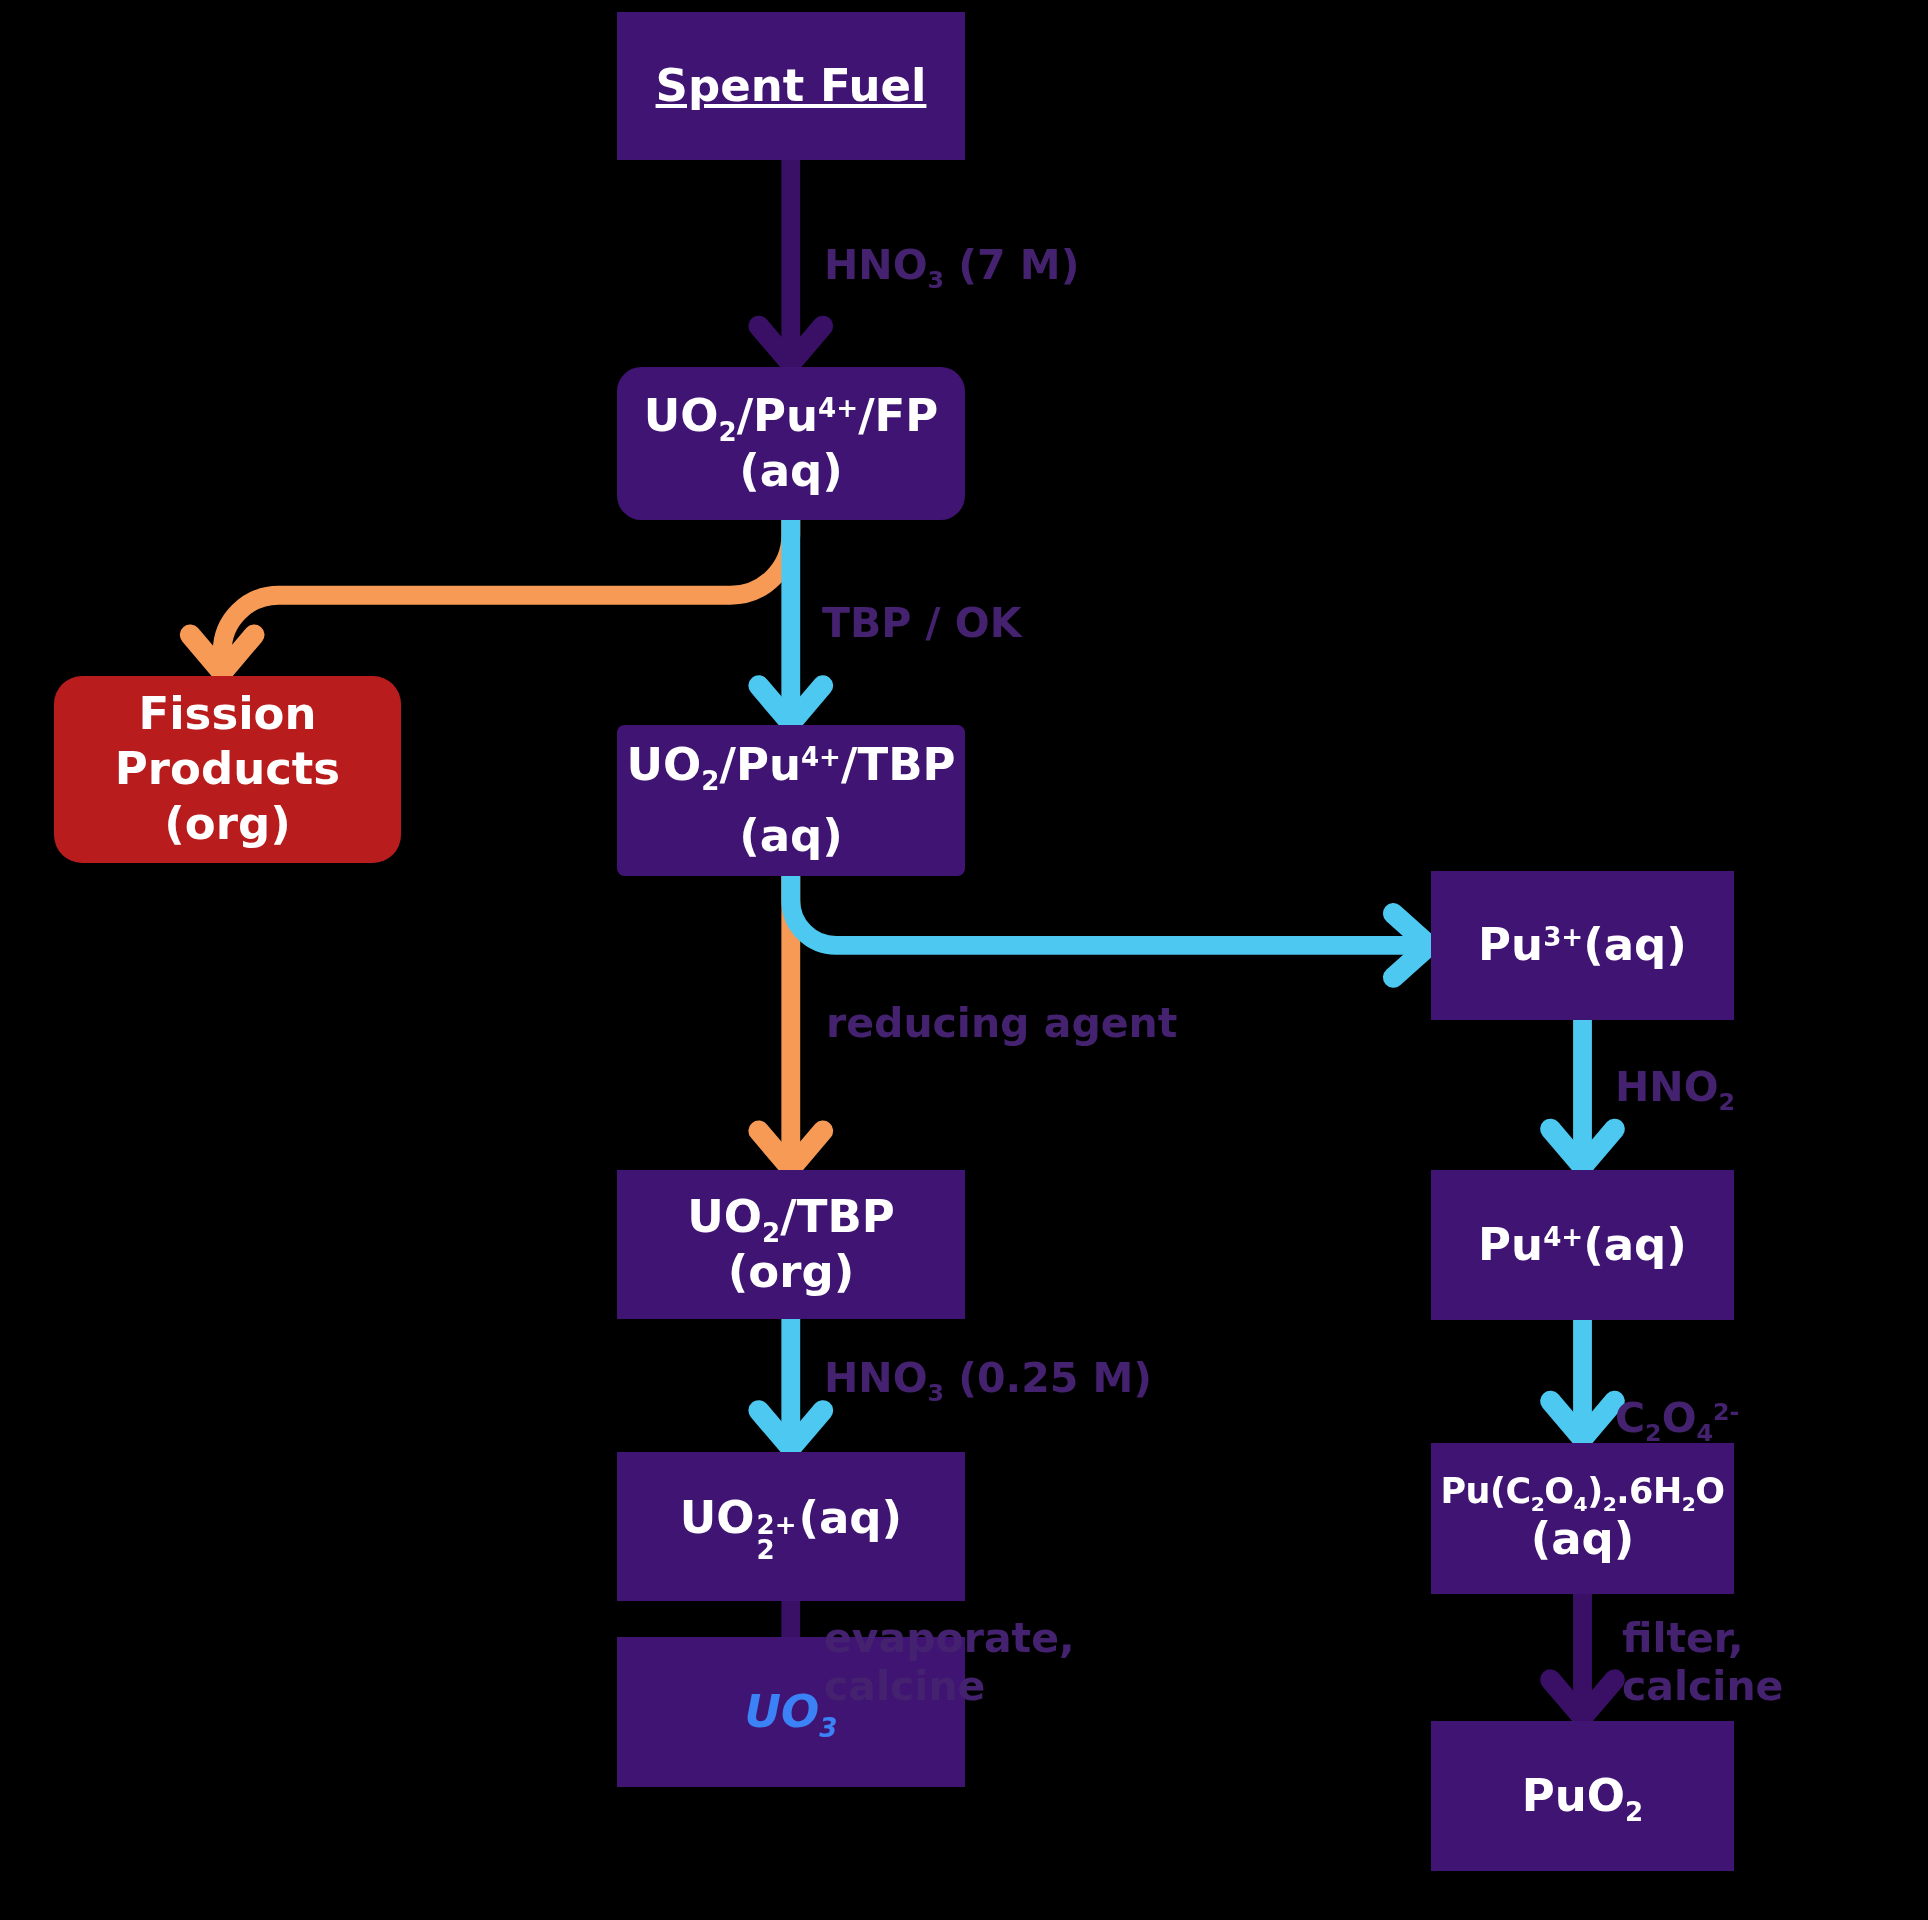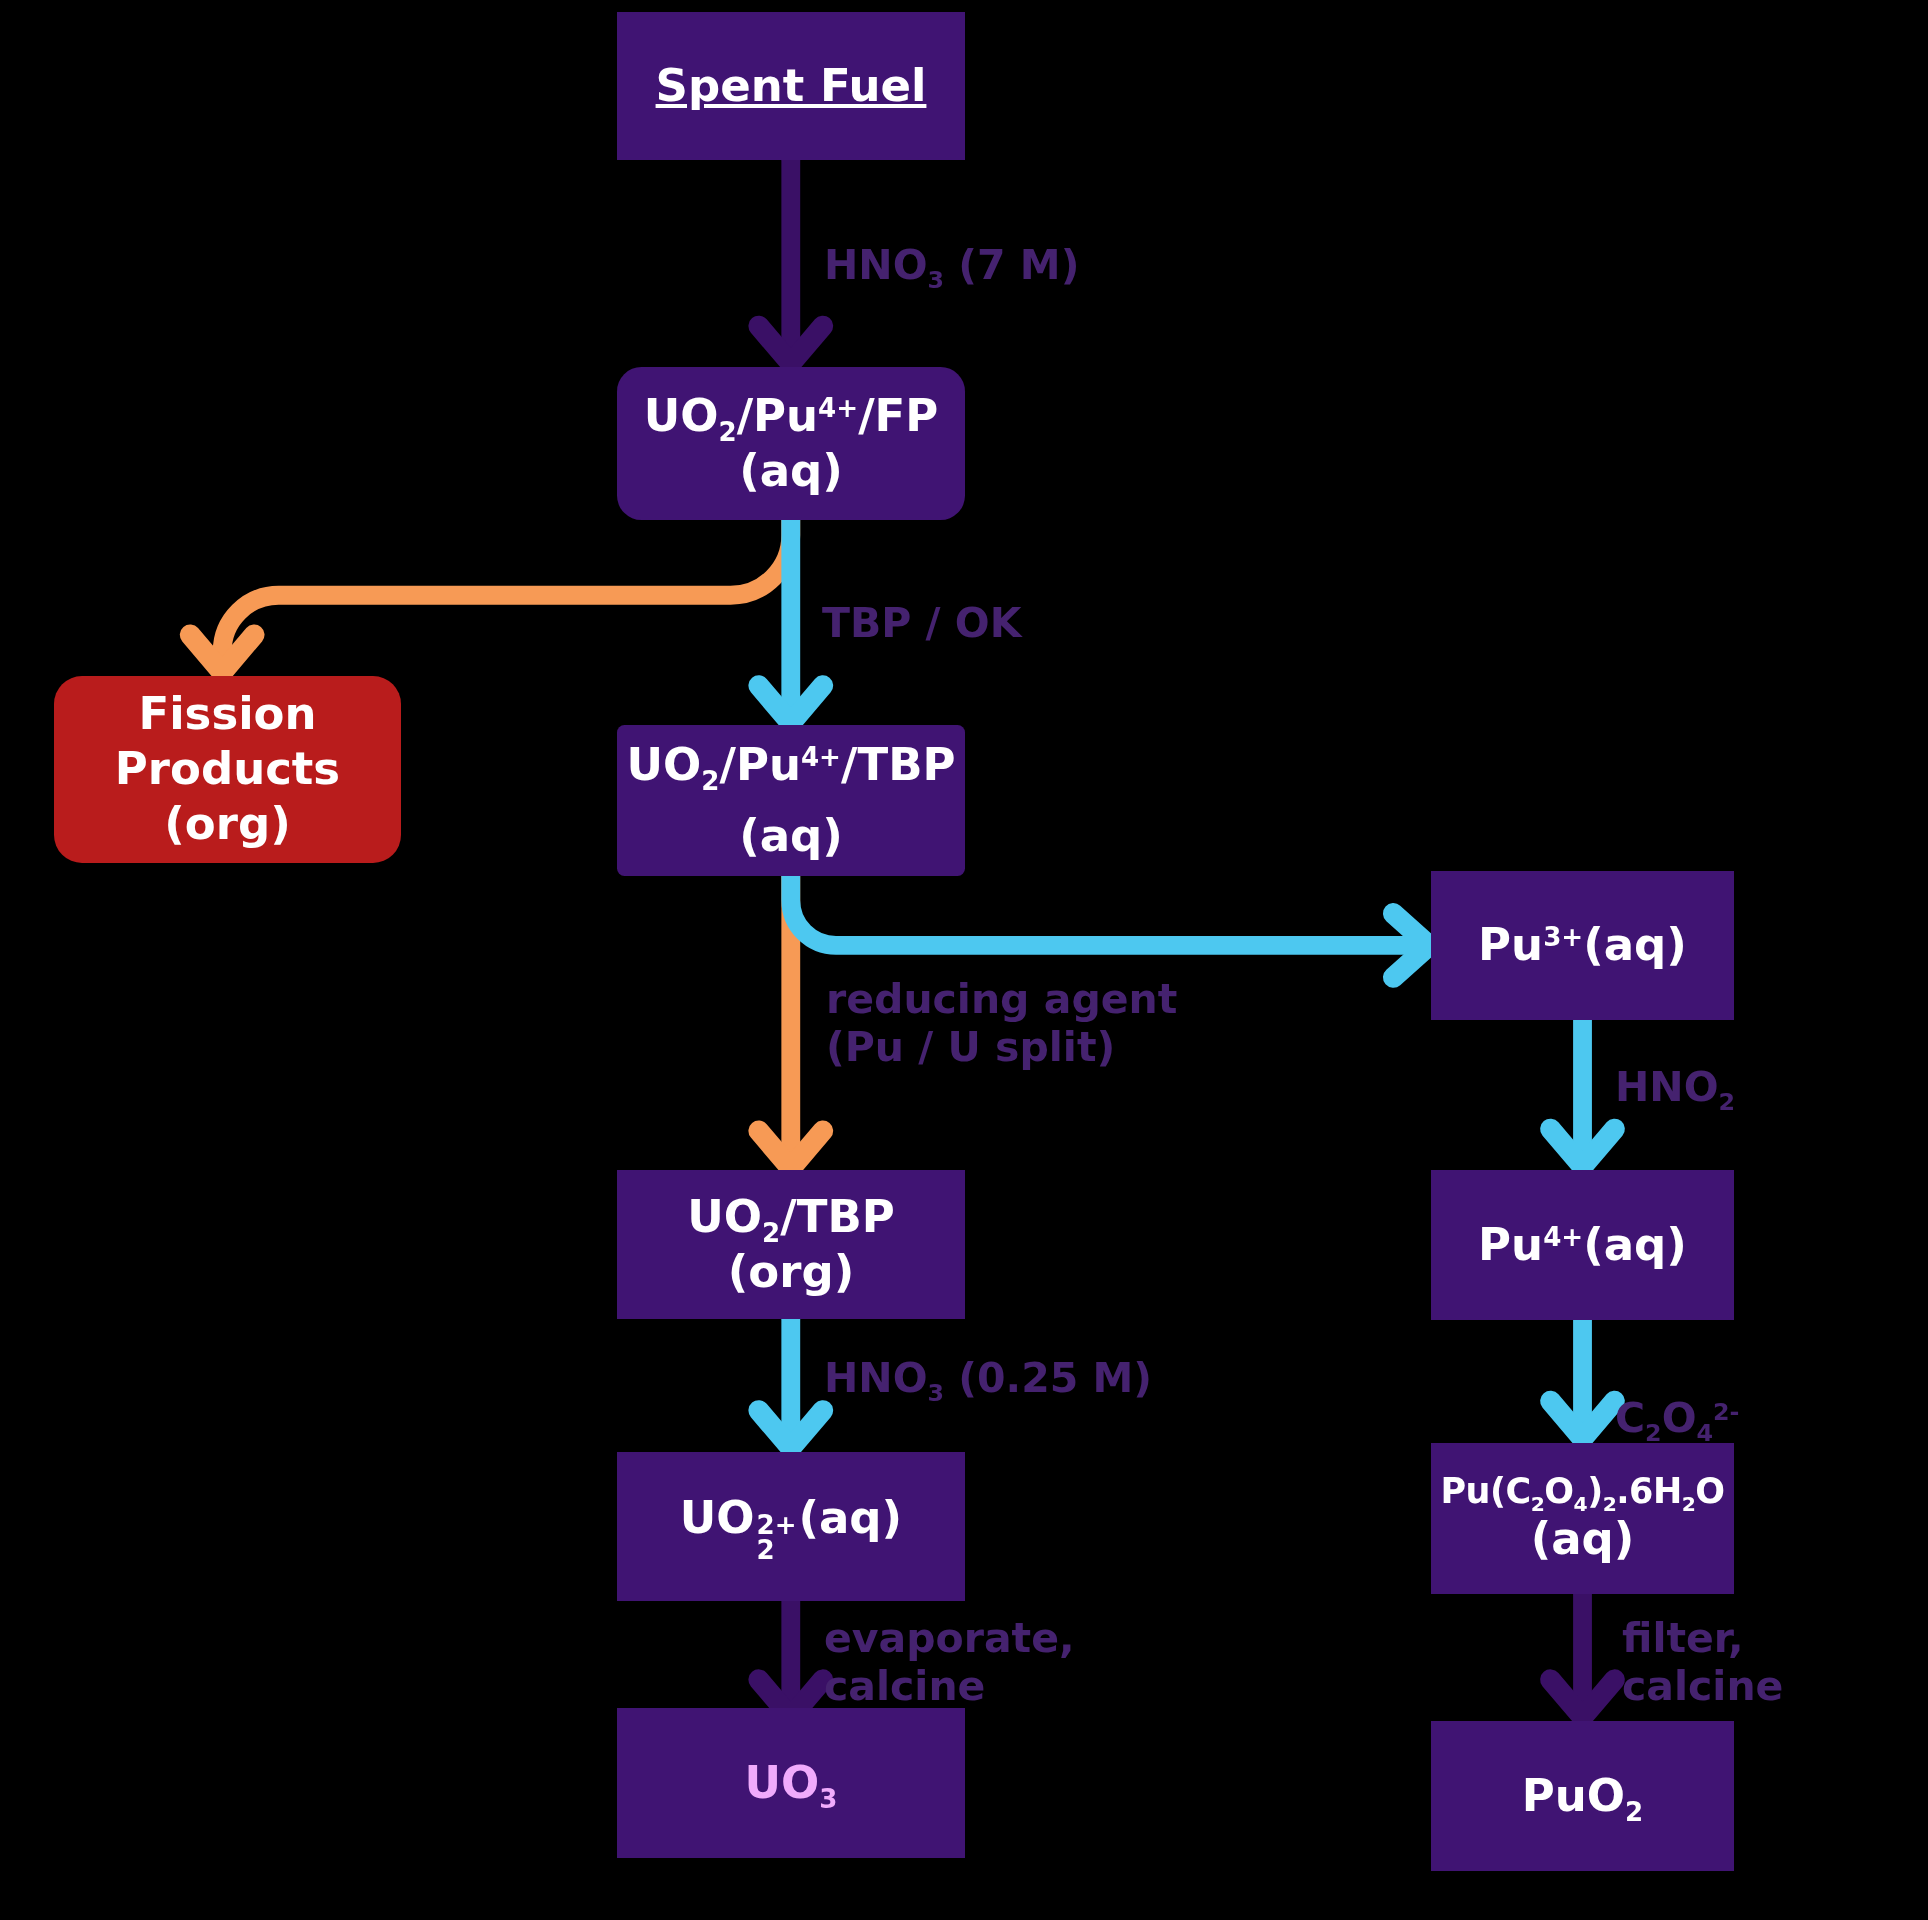--- a/index.html
+++ b/index.html
@@ -89,21 +89,21 @@
       <div class="box" style="left: 617px; top: 1170px; width: 348px; height: 149px; border-radius: 0px; background: rgb(64, 20, 115); color: rgb(255, 255, 255);">
         <div class="bline"><span>UO</span><span class="sb">2</span><span>/TBP</span></div>
         <div class="bline"><span>(org)</span></div>
       </div>
       <div class="box" style="left: 617px; top: 1452px; width: 348px; height: 149px; border-radius: 0px; background: rgb(64, 20, 115); color: rgb(255, 255, 255);">
         <div class="bline"><span>UO</span><span class="stk">
             <span>2+</span>
             <span>2</span>
           </span><span>(aq)</span></div>
       </div>
-      <div class="box" style="left: 617px; top: 1708px; width: 348px; height: 150px; border-radius: 0px; background: rgb(64, 20, 115); color: #f0abfc;">
+      <div class="box" style="left: 617px; top: 1637px; width: 348px; height: 150px; border-radius: 0px; background: rgb(64, 20, 115); color: #3b82f6; font-style: italic;">
         <div class="bline"><span>UO</span><span class="sb">3</span></div>
       </div>
       <div class="box" style="left: 1431px; top: 871px; width: 303px; height: 149px; border-radius: 0px; background: rgb(64, 20, 115); color: rgb(255, 255, 255);">
         <div class="bline"><span>Pu</span><span class="sp">3+</span><span>(aq)</span></div>
       </div>
       <div class="box" style="left: 1431px; top: 1170px; width: 303px; height: 150px; border-radius: 0px; background: rgb(64, 20, 115); color: rgb(255, 255, 255);">
         <div class="bline"><span>Pu</span><span class="sp">4+</span><span>(aq)</span></div>
       </div>
       <div class="box compact" style="left: 1431px; top: 1443px; width: 303px; height: 151px; border-radius: 0px; background: rgb(64, 20, 115); color: rgb(255, 255, 255);">
         <div class="bline"><span>Pu(C</span><span class="sb">2</span><span>O</span><span class="sb">4</span><span>)</span><span class="sb">2</span><span>.</span><span>6H</span><span class="sb">2</span><span>O</span></div>
@@ -115,21 +115,20 @@
     </div>
   <div id="labels-layer">
       <div class="edge-label" style="left: 824px; top: 266px; color: rgb(69, 34, 111);">
         <div class="bline"><span>HNO</span><span class="sb">3</span><span> (7 M)</span></div>
       </div>
       <div class="edge-label" style="left: 822px; top: 624px; color: rgb(69, 34, 111);">
         <div class="bline"><span>TBP / OK</span></div>
       </div>
       <div class="edge-label" style="left: 826px; top: 1024px; color: rgb(69, 34, 111);">
         <div class="bline"><span>reducing agent</span></div>
-        <div class="bline"><span>(Pu / U split)</span></div>
       </div>
       <div class="edge-label" style="left: 824px; top: 1379px; color: rgb(69, 34, 111);">
         <div class="bline"><span>HNO</span><span class="sb">3</span><span> (0.25 M)</span></div>
       </div>
       <div class="edge-label" style="left: 824px; top: 1663px; color: rgb(69, 34, 111);">
         <div class="bline"><span>evaporate,</span></div>
         <div class="bline"><span>calcine</span></div>
       </div>
       <div class="edge-label" style="left: 1615px; top: 1088px; color: rgb(69, 34, 111);">
         <div class="bline"><span>HNO</span><span class="sb">2</span></div>

